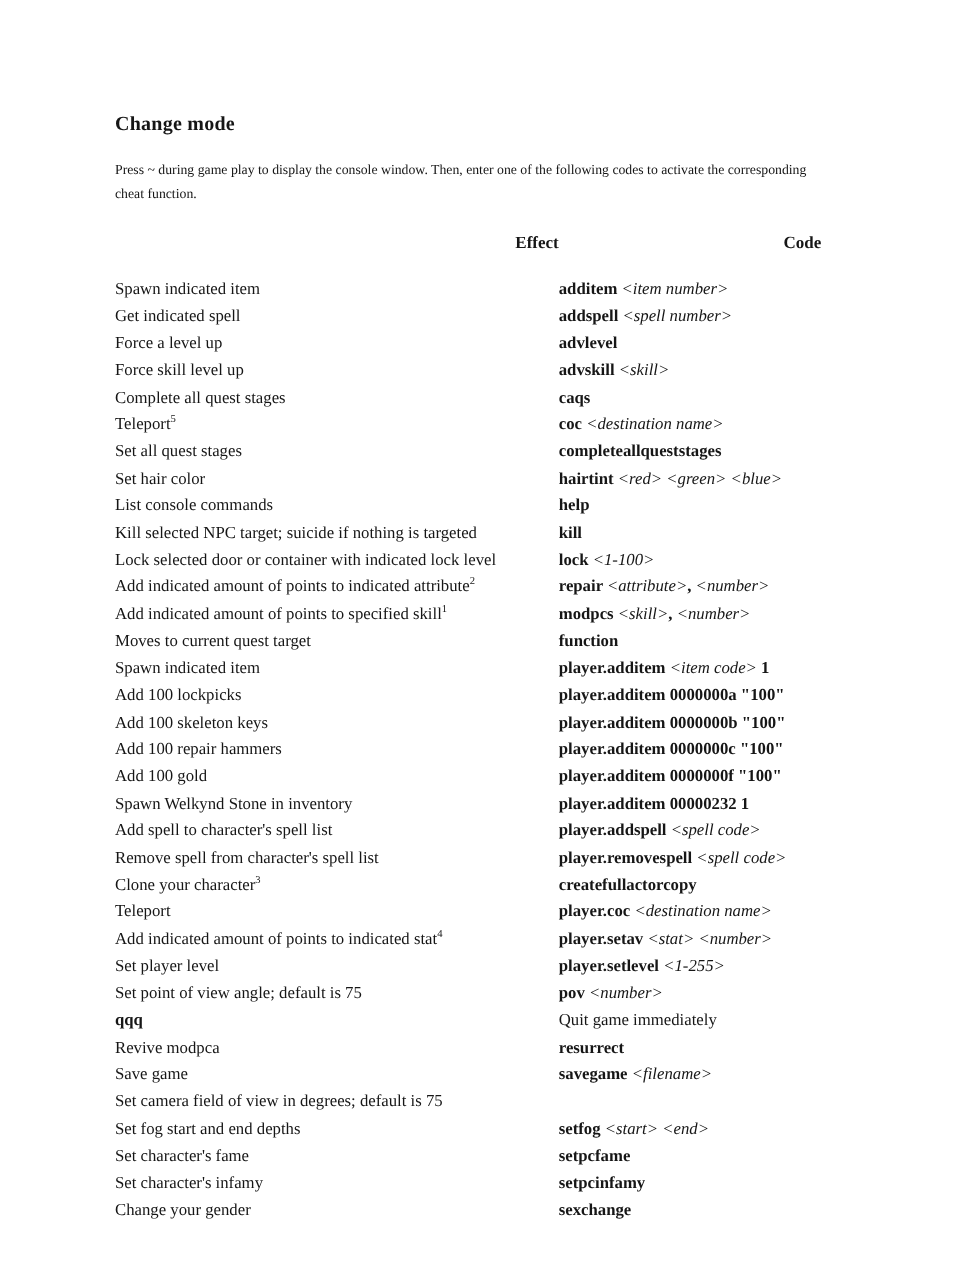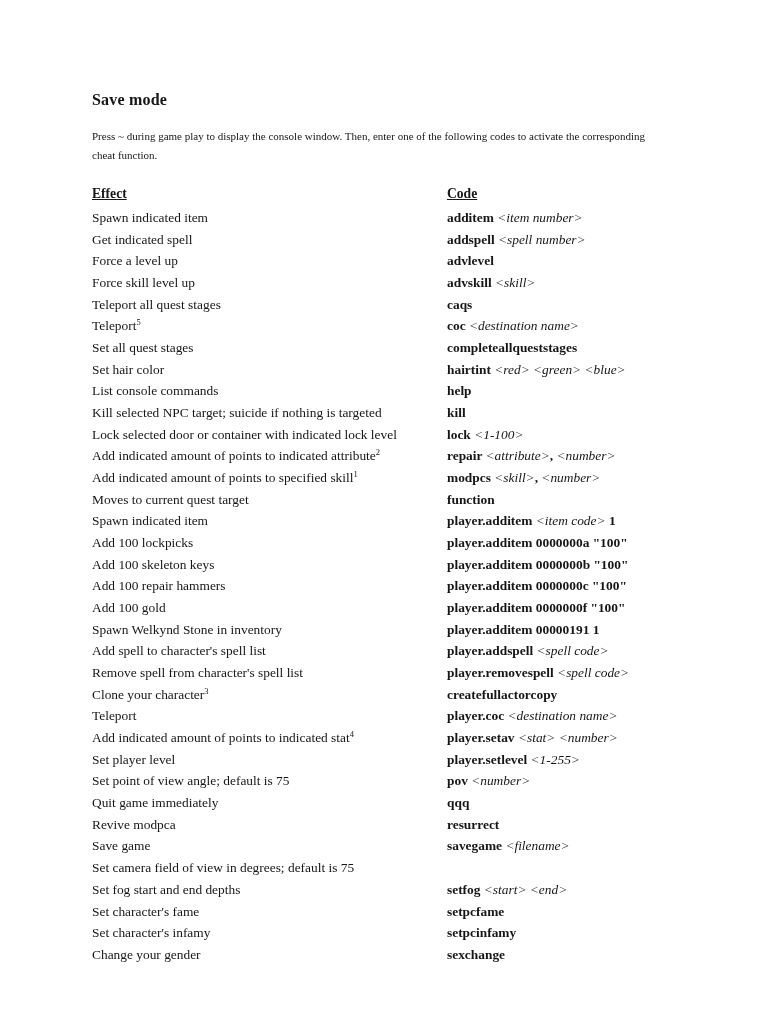--- a/index.html
+++ b/index.html
@@ -21,39 +21,39 @@
     position:absolute;left:92px;top:127px;width:570px;
     font-size:11px;line-height:19.4px;
   }
   .table{
     position:absolute;left:92px;top:186px;width:584px;
   }
   .thead{
     display:grid;grid-template-columns:355px 210px;
     font-weight:bold;font-size:13.6px;height:21px;line-height:15px;
   }
-  .thead .hcell{text-align:left;text-decoration:underline;}
-  .rows{margin-top:0;}
+  .thead .hcell{text-align:right;}
+  .rows{margin-top:13px;}
   .row{
     display:grid;grid-template-columns:355px 229px;
     height:21.68px;line-height:21.68px;
     font-size:13.4px;white-space:nowrap;
   }
   .cell{overflow:visible;}
   .code-cell b{font-weight:bold;}
   .code-cell i{font-style:italic;}
   sup{
     font-size:8.5px;line-height:0;vertical-align:super;
   }
 </style>
 </head>
 <body>
 
 <div class="page">
-  <div class="title">Save mode</div>
+  <div class="title">Change mode</div>
   <div class="intro">Press ~ during game play to display the console window. Then, enter one of the following codes to activate the corresponding cheat function.</div>
 
   <div class="table">
     <div class="thead">
       <div class="hcell">Effect</div>
       <div class="hcell">Code</div>
     </div>
     <div class="rows">
         <div class="row">
           <div class="cell effect-cell">Spawn indicated item</div>
@@ -65,21 +65,21 @@
         </div>
         <div class="row">
           <div class="cell effect-cell">Force a level up</div>
           <div class="cell code-cell"><b>advlevel</b></div>
         </div>
         <div class="row">
           <div class="cell effect-cell">Force skill level up</div>
           <div class="cell code-cell"><b>advskill </b><i>&lt;skill&gt;</i></div>
         </div>
         <div class="row">
-          <div class="cell effect-cell">Teleport all quest stages</div>
+          <div class="cell effect-cell">Complete all quest stages</div>
           <div class="cell code-cell"><b>caqs</b></div>
         </div>
         <div class="row">
           <div class="cell effect-cell">Teleport<sup>5</sup></div>
           <div class="cell code-cell"><b>coc </b><i>&lt;destination name&gt;</i></div>
         </div>
         <div class="row">
           <div class="cell effect-cell">Set all quest stages</div>
           <div class="cell code-cell"><b>completeallqueststages</b></div>
         </div>
@@ -126,21 +126,21 @@
         <div class="row">
           <div class="cell effect-cell">Add 100 repair hammers</div>
           <div class="cell code-cell"><b>player.additem 0000000c "100"</b></div>
         </div>
         <div class="row">
           <div class="cell effect-cell">Add 100 gold</div>
           <div class="cell code-cell"><b>player.additem 0000000f "100"</b></div>
         </div>
         <div class="row">
           <div class="cell effect-cell">Spawn Welkynd Stone in inventory</div>
-          <div class="cell code-cell"><b>player.additem 00000191 1</b></div>
+          <div class="cell code-cell"><b>player.additem 00000232 1</b></div>
         </div>
         <div class="row">
           <div class="cell effect-cell">Add spell to character's spell list</div>
           <div class="cell code-cell"><b>player.addspell </b><i>&lt;spell code&gt;</i></div>
         </div>
         <div class="row">
           <div class="cell effect-cell">Remove spell from character's spell list</div>
           <div class="cell code-cell"><b>player.removespell </b><i>&lt;spell code&gt;</i></div>
         </div>
         <div class="row">
@@ -157,22 +157,22 @@
         </div>
         <div class="row">
           <div class="cell effect-cell">Set player level</div>
           <div class="cell code-cell"><b>player.setlevel </b><i>&lt;1-255&gt;</i></div>
         </div>
         <div class="row">
           <div class="cell effect-cell">Set point of view angle; default is 75</div>
           <div class="cell code-cell"><b>pov </b><i>&lt;number&gt;</i></div>
         </div>
         <div class="row">
+          <div class="cell code-cell"><b>qqq</b></div>
           <div class="cell effect-cell">Quit game immediately</div>
-          <div class="cell code-cell"><b>qqq</b></div>
         </div>
         <div class="row">
           <div class="cell effect-cell">Revive modpca</div>
           <div class="cell code-cell"><b>resurrect</b></div>
         </div>
         <div class="row">
           <div class="cell effect-cell">Save game</div>
           <div class="cell code-cell"><b>savegame </b><i>&lt;filename&gt;</i></div>
         </div>
         <div class="row">

